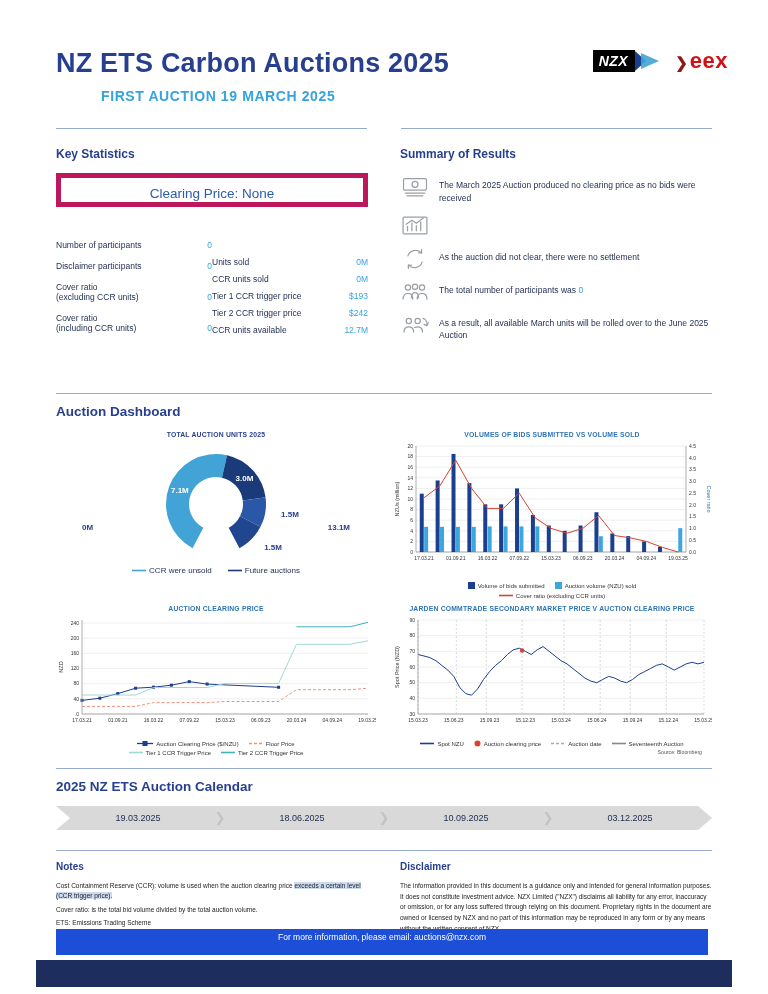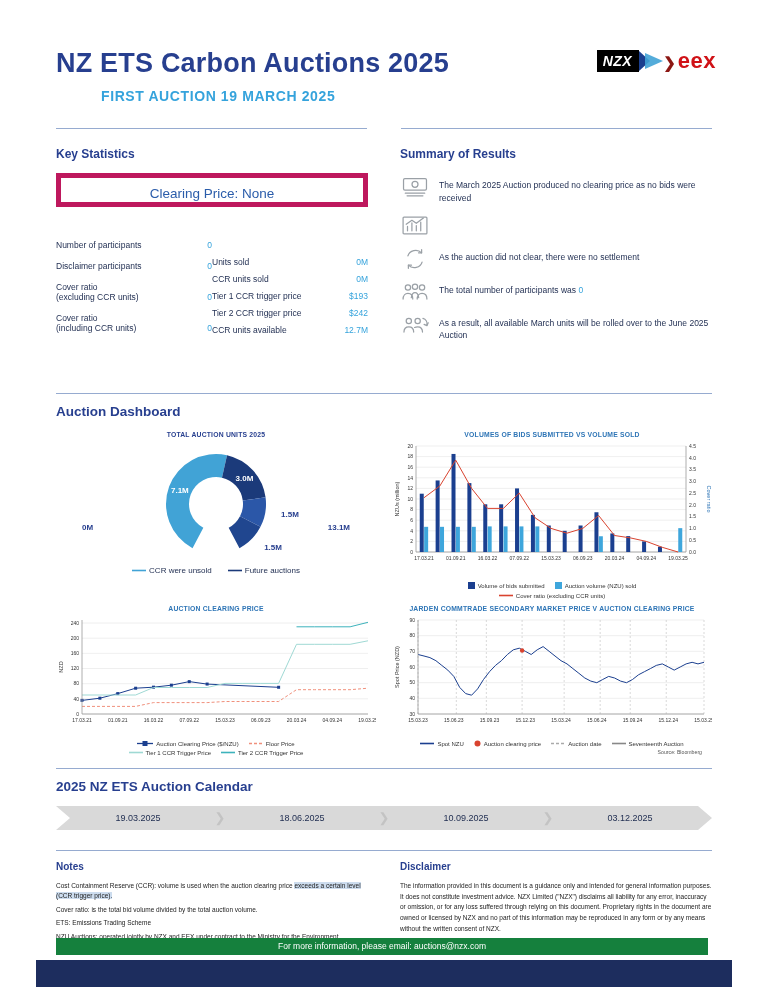--- a/index.html
+++ b/index.html
@@ -1,21 +1,21 @@
 <!DOCTYPE html>
 <html><head>
 <meta charset="utf-8">
 <style>
 *{margin:0;padding:0;box-sizing:border-box;}
 body{font-family:"Liberation Sans",sans-serif;background:#fff;}
 .page{width:768px;height:994px;background:#fff;position:relative;overflow:hidden;}
 .content{padding:48px 56px 0;}
 h1{font-size:27px;font-weight:700;color:#273f8f;letter-spacing:.2px;}
 .subtitle{margin-top:9px;font-size:14px;font-weight:700;color:#35a3dc;letter-spacing:.6px;padding-left:45px;}
-.logos{position:absolute;top:50px;right:52px;display:flex;align-items:center;}
+.logos{position:absolute;top:50px;right:40px;display:flex;align-items:center;gap:16px;}
 .nzx-logo{display:flex;align-items:center;}
 .nzx-box{background:#000;color:#fff;font-weight:700;font-style:italic;font-size:14px;padding:3px 7px 3px 6px;letter-spacing:.5px;}
 .eex-logo{display:flex;align-items:baseline;gap:2px;}
 .eex-chev{color:#8c1713;font-size:15px;font-weight:700;}
 .eex-text{color:#d01217;font-size:22px;font-weight:700;letter-spacing:.5px;line-height:1;}
 .header-rules{display:flex;gap:34px;margin-top:24px;}
 .header-rules .rule{flex:1;}
 .rule{border-top:1px solid #96abd0;height:0;}
 .two-col{display:flex;gap:32px;margin-top:18px;min-height:246px;}
 .col-left{width:312px;flex:none;}
@@ -53,21 +53,21 @@
 .cal-strip{position:relative;margin-top:12px;height:24px;background:#d9d9d9;display:flex;align-items:center;clip-path:polygon(0 0,calc(100% - 14px) 0,100% 50%,calc(100% - 14px) 100%,0 100%,14px 50%);}
 .cal-date{flex:1;text-align:center;font-size:9px;color:#1d2b4f;}
 .cal-chev{position:absolute;top:50%;transform:translate(-50%,-52%);color:#c3c3c3;font-size:13px;}
 .bottom-cols{display:flex;gap:32px;margin-top:10px;}
 .bottom-col{flex:1;}
 h3{font-size:10px;font-weight:700;color:#273f8f;margin-bottom:9px;}
 .note-line{font-size:6.5px;color:#222;line-height:1.5;margin-bottom:4px;}
 .note-hl{background:#ccdcee;}
 .note-link{color:#222;}
 .disclaimer-text{font-size:6.5px;color:#222;line-height:1.65;}
-.footer-blue{position:absolute;left:56px;right:60px;bottom:39px;height:17px;background:#15803d;color:#fff;font-size:8.5px;text-align:center;line-height:17px;}
+.footer-blue{position:absolute;left:56px;right:60px;bottom:39px;height:26px;background:#1d4ed8;color:#fff;font-size:8.5px;text-align:center;line-height:17px;}
 .footer-email{color:#fff;}
 .footer-navy{position:absolute;left:36px;right:36px;bottom:7px;height:27px;background:#1d2d5e;}
 svg text{font-family:"Liberation Sans",sans-serif;}
 </style>
 </head>
 <body>
 
 <div class="page">
   <div class="content">
     <header>

